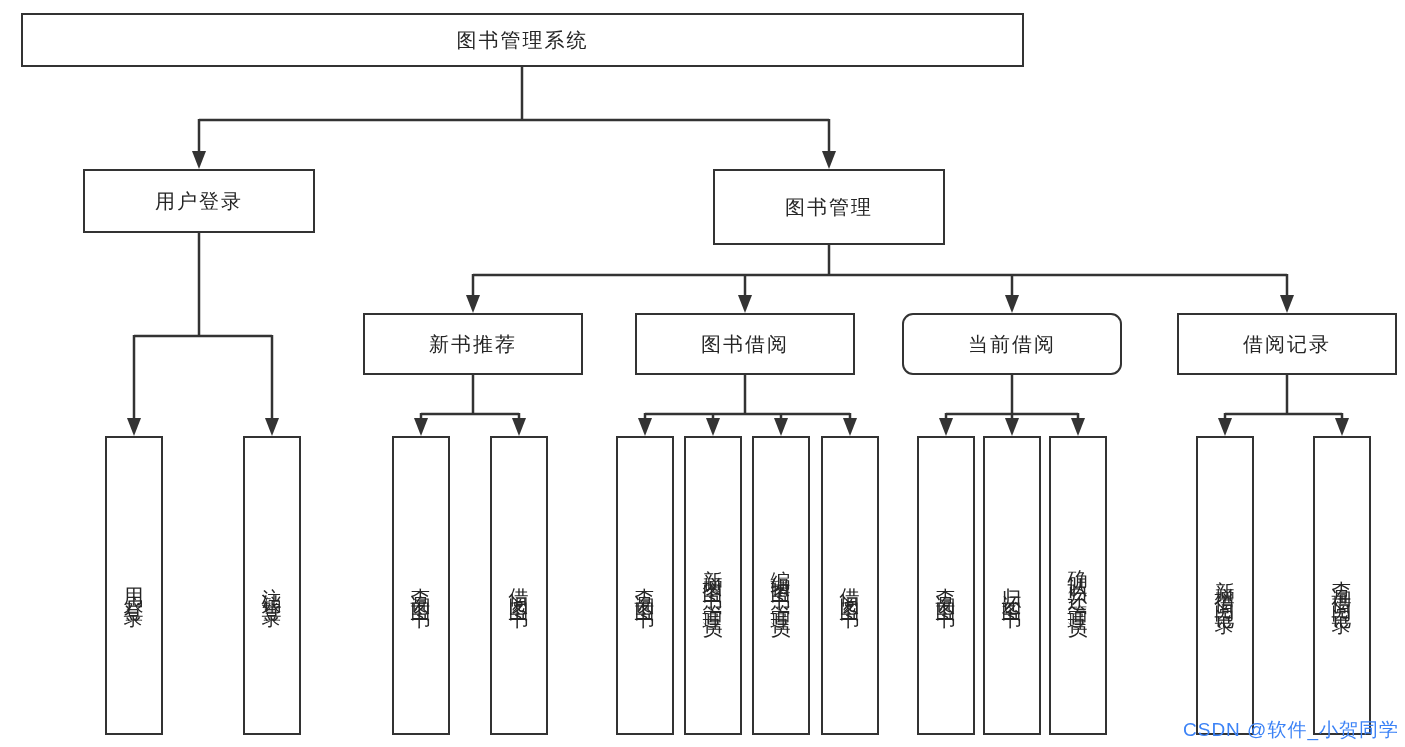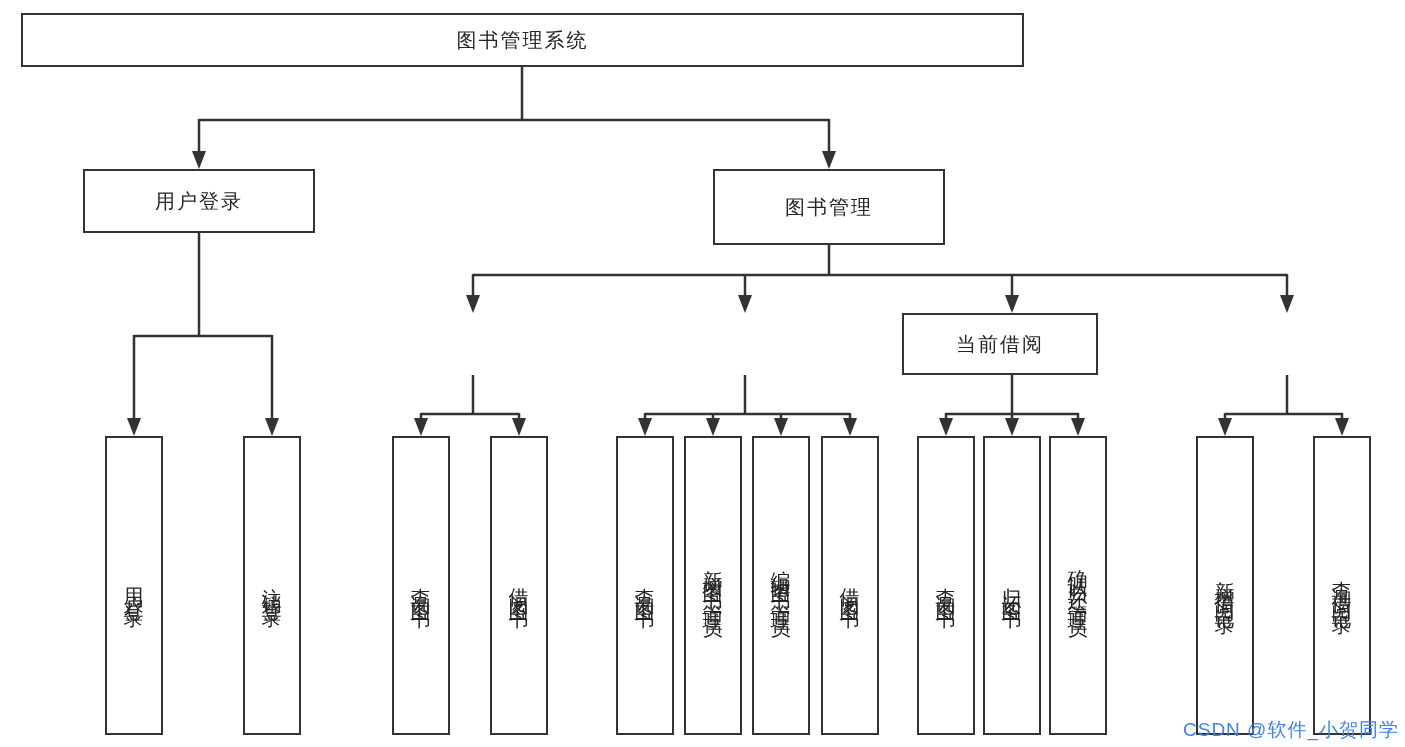--- a/index.html
+++ b/index.html
@@ -15,21 +15,21 @@
     font-size:20px;letter-spacing:2px;line-height:1;z-index:2;
   }
   
   .n-root{left:21px;top:13px;width:1003px;height:54px;}
   
   .n-l2-0{left:83px;top:169px;width:232px;height:64px;}
   .n-l2-1{left:713px;top:169px;width:232px;height:76px;}
   
   .n-l3-0{left:363px;top:313px;width:220px;height:62px;}
   .n-l3-1{left:635px;top:313px;width:220px;height:62px;}
-  .n-l3-2{left:902px;top:313px;width:196px;height:62px;}
+  .n-l3-2{left:902px;top:313px;width:220px;height:62px;border-radius:11px;}
   .n-l3-3{left:1177px;top:313px;width:220px;height:62px;}
   
   .leaf{top:436px;width:58px;height:299px;letter-spacing:0;}
   .leaf .vtext{
     writing-mode:vertical-rl;text-orientation:mixed;
     font-size:20px;letter-spacing:7px;line-height:1;white-space:nowrap;
   }
   .lf-0{left:105px;}  .lf-1{left:243px;}
   .lf-2{left:392px;}  .lf-3{left:490px;}
   .lf-4{left:616px;}  .lf-5{left:684px;}  .lf-6{left:752px;}  .lf-7{left:821px;}
@@ -113,21 +113,24 @@
       <path d="M1218 418 L1232 418 L1225 436 Z"></path>
       <path d="M1335 418 L1349 418 L1342 436 Z"></path>
     </g>
   </svg>
 
   <div class="box n-root">图书管理系统</div>
 
   <div class="box n-l2-0">用户登录</div>
   <div class="box n-l2-1">图书管理</div>
 
+  <div class="box n-l3-0">新书推荐</div>
+  <div class="box n-l3-1">图书借阅</div>
   <div class="box n-l3-2">当前借阅</div>
+  <div class="box n-l3-3">借阅记录</div>
 
   <div class="box leaf lf-0">
     <span class="vtext">用户登录</span>
   </div>
   <div class="box leaf lf-1">
     <span class="vtext">注销登录</span>
   </div>
   <div class="box leaf lf-2">
     <span class="vtext">查询图书</span>
   </div>

